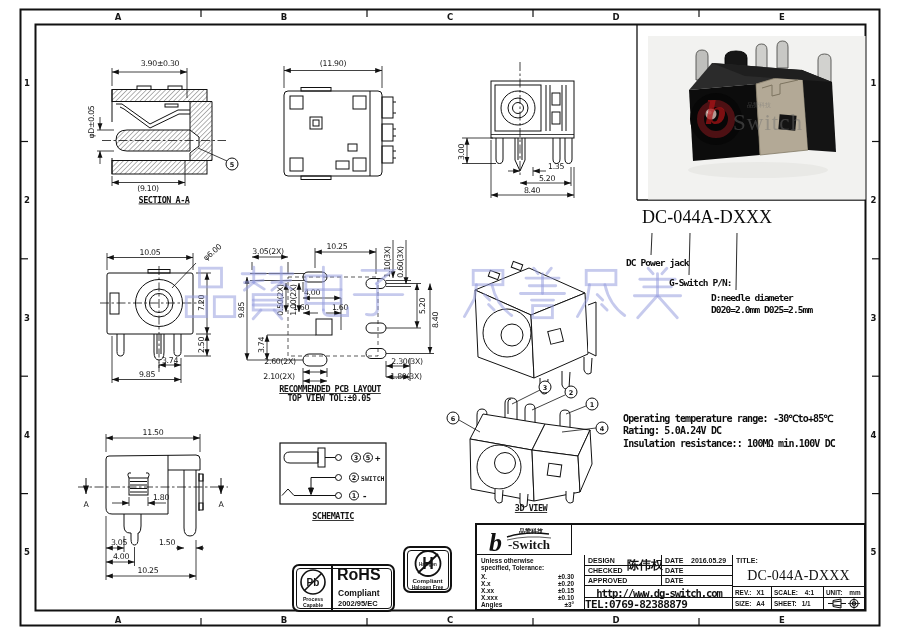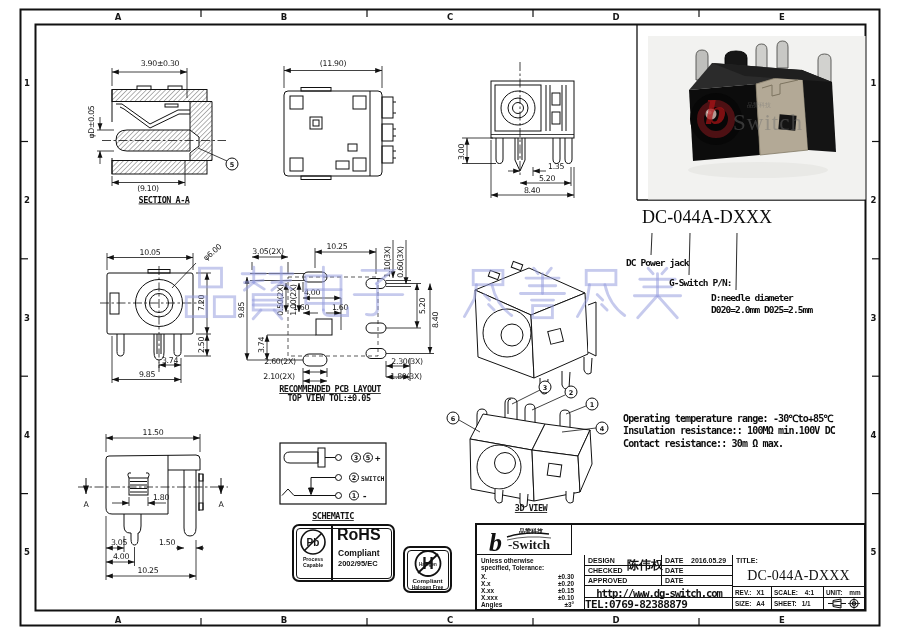--- a/index.html
+++ b/index.html
@@ -571,25 +571,25 @@
 <div class="abs" style="left:747px;top:101px;font-size:6px;color:rgba(120,120,120,0.5);">品赞科技</div>
 
 <div class="abs pn-big" style="left:642px;top:207px;">DC-044A-DXXX</div>
 <div class="abs pn-lab" style="left:626px;top:257px;">DC Power jack</div>
 <div class="abs pn-lab" style="left:669px;top:277px;">G-Switch P/N:</div>
 <div class="abs pn-lab" style="left:711px;top:292px;">D:needle diameter</div>
 <div class="abs pn-lab" style="left:711px;top:303.5px;">D020=2.0mm D025=2.5mm</div>
 
 <div class="abs" style="left:623px;top:413px;font-size:0;line-height:0;">
       <div class="spec-line">Operating temperature range: -30℃to+85℃</div>
+      <div class="spec-line">Rating: 5.0A.24V DC</div>
       <div class="spec-line">Insulation resistance:: 100MΩ min.100V DC</div>
-      <div class="spec-line">Contact resistance:: 30m Ω max.</div>
     </div>
 
-<div class="badge" style="left:292px;top:524px;width:103px;height:58px;">
+<div class="badge" style="left:292px;top:564px;width:103px;height:48px;">
   <div class="badge-inner"></div>
   <div style="position:absolute;left:37px;top:0;bottom:0;width:1.8px;background:#111;"></div>
   <svg style="position:absolute;left:1px;top:2px;" width="37" height="28">
     <circle cx="18" cy="14" r="12" fill="none" stroke="#111" stroke-width="1.6"></circle>
     <line x1="9" y1="23" x2="27" y2="5" stroke="#111" stroke-width="1.6"></line>
     <text x="18" y="18" text-anchor="middle" style="font:bold 10px 'Liberation Sans',sans-serif">Pb</text>
   </svg>
   <div class="abs bsans" style="left:1px;top:30px;width:36px;text-align:center;font-size:5.2px;line-height:6px;"><div>Process</div><div>Capable</div></div>
   <div class="abs bsans" style="left:43px;top:0px;font-size:16px;">RoHS</div>
   <div class="abs bsans" style="left:44px;top:22px;font-size:8.5px;">Compliant</div>

